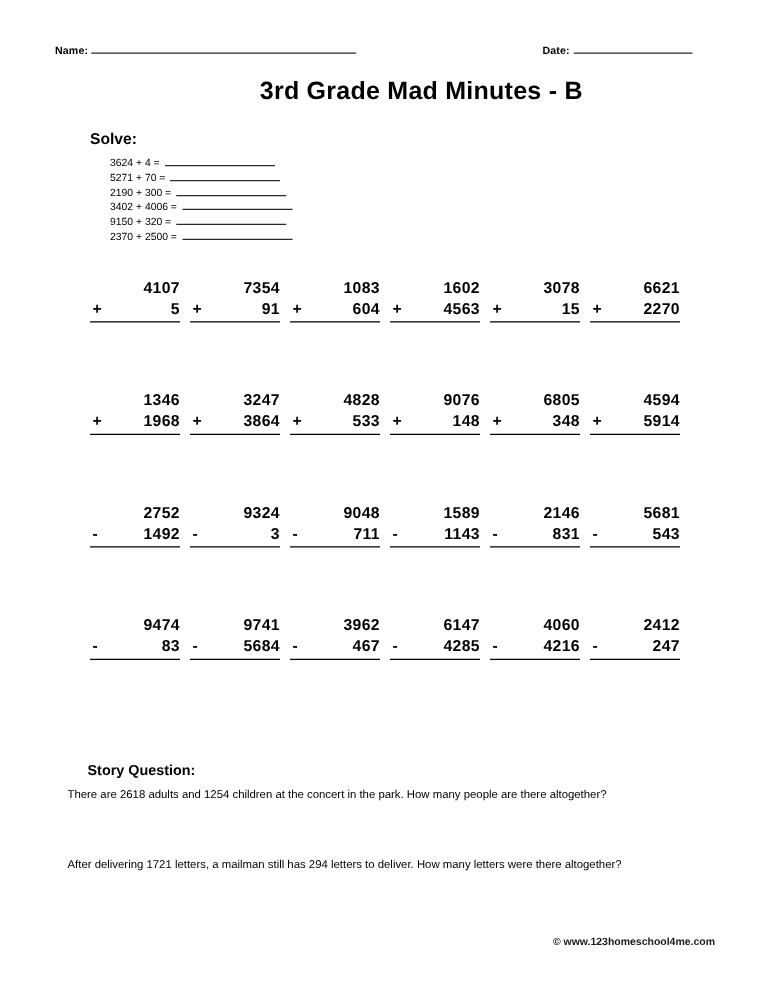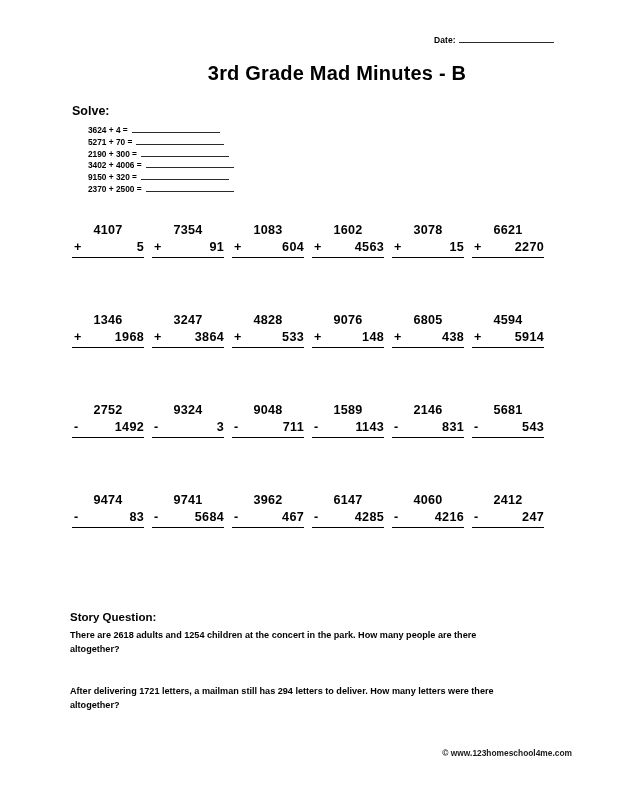--- a/index.html
+++ b/index.html
@@ -67,21 +67,21 @@
   }
   .solve-list {
     position: absolute;
     top: 124px;
     left: 88px;
   }
   .solve-item {
     display: flex;
     align-items: baseline;
     font-size: 8.3px;
-    font-weight: 700;
+    font-weight: 400;
     height: 11.8px;
     white-space: nowrap;
   }
   .solve-eq { margin-right: 4px; }
   .solve-item .blank-line {
     width: 88px;
     height: 8px;
     margin-left: 0;
   }
 
@@ -96,21 +96,21 @@
     height: 90px;
   }
   .problem {
     width: 80px;
     box-sizing: border-box;
     padding-right: 8px;
     font-size: 12.6px;
     font-weight: 600;
   }
   .p-top {
-    text-align: center;
+    text-align: right;
     line-height: 17px;
     letter-spacing: .3px;
   }
   .p-bottom {
     display: flex;
     justify-content: space-between;
     align-items: baseline;
     line-height: 17px;
     letter-spacing: .3px;
     border-bottom: 1.3px solid #000;
@@ -122,44 +122,48 @@
   
   .story-heading {
     position: absolute;
     top: 611px;
     left: 70px;
     font-size: 11.5px;
     font-weight: bold;
   }
   .story-q {
     position: absolute;
-    left: 70px;
+    left: 54px;
     width: 448px;
     font-size: 9.1px;
-    font-weight: 700;
+    font-weight: 400;
     line-height: 14px;
   }
   .story-q1 { top: 628px; }
   .story-q2 { top: 684px; }
 
   
   .footer {
     position: absolute;
     top: 748px;
     right: 46px;
     font-size: 8.4px;
     font-weight: 600;
     color: #1a1a1a;
     margin-left: 27px;
   }
 </style>
 </head>
 <body>
 
 <div class="header-row">
+  <div class="field field-name">
+    <span class="field-label">Name:</span>
+    <span class="blank-line"></span>
+  </div>
   <div class="field field-date">
     <span class="field-label">Date:</span>
     <span class="blank-line"></span>
   </div>
 </div>
 
 <div class="worksheet-title">3rd Grade Mad Minutes - B</div>
 
 <div class="solve-heading">Solve:</div>
 <div class="solve-list">
@@ -260,21 +264,21 @@
         <div class="p-top">9076</div>
         <div class="p-bottom">
           <span class="p-op">+</span>
           <span class="p-operand">148</span>
         </div>
       </div>
       <div class="problem">
         <div class="p-top">6805</div>
         <div class="p-bottom">
           <span class="p-op">+</span>
-          <span class="p-operand">438</span>
+          <span class="p-operand">348</span>
         </div>
       </div>
       <div class="problem">
         <div class="p-top">4594</div>
         <div class="p-bottom">
           <span class="p-op">+</span>
           <span class="p-operand">5914</span>
         </div>
       </div>
     </div>

